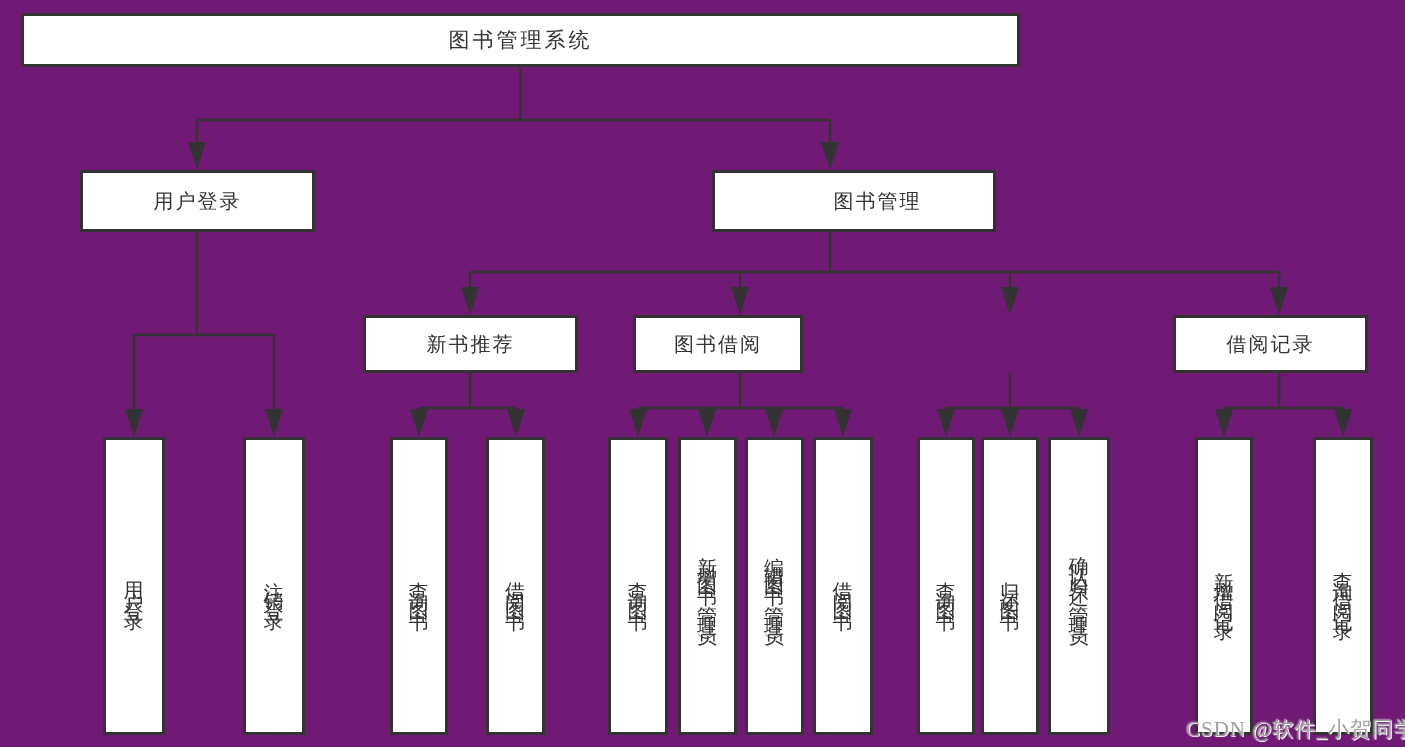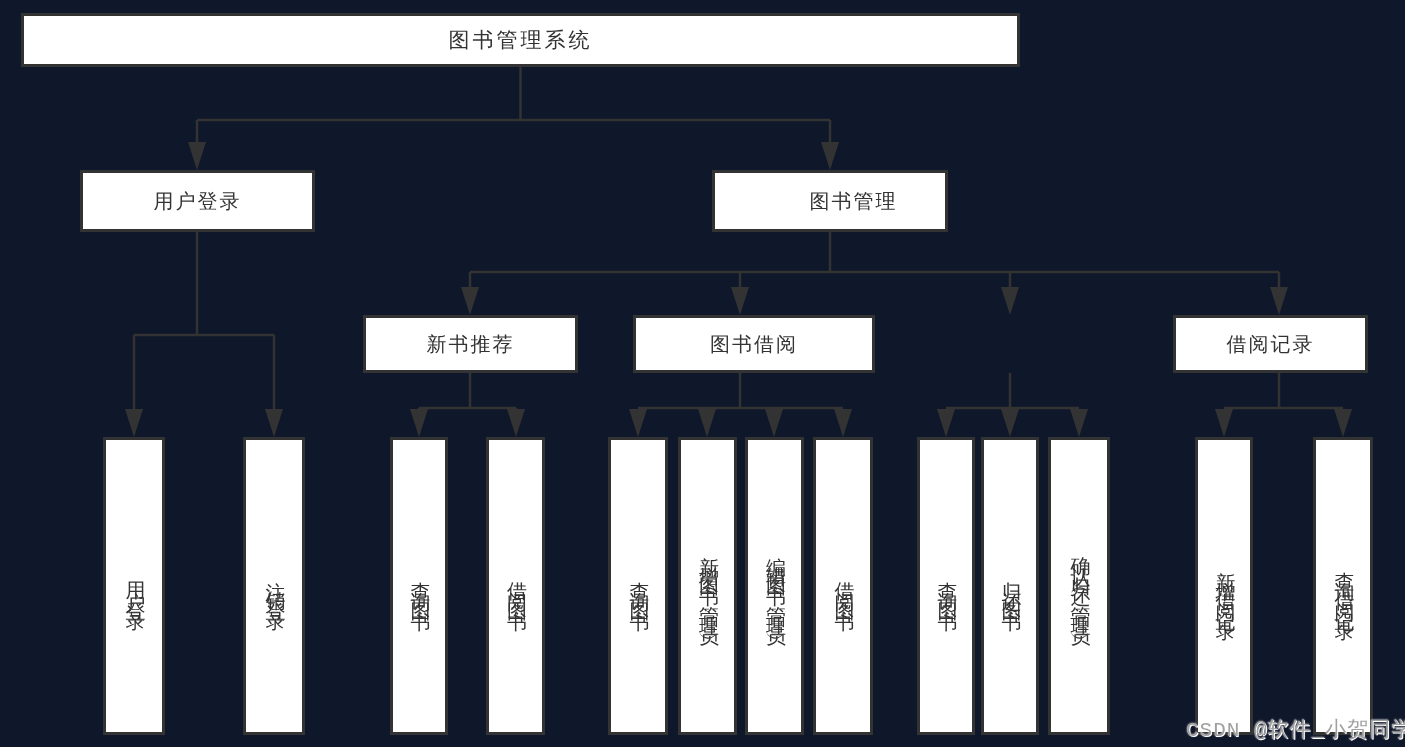--- a/index.html
+++ b/index.html
@@ -1,21 +1,21 @@
 <!DOCTYPE html>
 <html><head>
 <meta charset="utf-8">
 <style>
   html, body { margin: 0; padding: 0; background: #ffffff; }
   .canvas {
     position: relative;
     width: 1405px;
     height: 747px;
-    background: #0f172a;
-    font-family: Liberation Mono, monospace;
+    background: #701a75;
+    font-family: Liberation Serif, serif;
     color: #333333;
     overflow: hidden;
   }
   .connector-layer {
     position: absolute;
     left: 0; top: 0;
     width: 1405px; height: 747px;
     z-index: 0;
   }
   .connector-layer path { stroke: #333333; stroke-width: 2.5; fill: none; }
@@ -105,28 +105,28 @@
     </g>
   </svg>
 
   <div class="box root-box">
     <span>图书管理系统</span>
   </div>
 
   <div class="box l2-box" style="left:80px; width:235px;">
     <span>用户登录</span>
   </div>
-  <div class="box l2-box" style="left:712px; width:236px;padding-left:47px;">
+  <div class="box l2-box" style="left:712px; width:284px;padding-left:47px;">
     <span>图书管理</span>
   </div>
 
   <div class="box l3-box" style="left:363px; width:215px;">
     <span>新书推荐</span>
   </div>
-  <div class="box l3-box" style="left:633px; width:242px;">
+  <div class="box l3-box" style="left:633px; width:170px;">
     <span>图书借阅</span>
   </div>
   <div class="box l3-box" style="left:1173px; width:195px;">
     <span>借阅记录</span>
   </div>
 
   <div class="box leaf" style="left:103px; width:62px;">
     <span class="vtext">用户登录</span>
   </div>
   <div class="box leaf" style="left:243px; width:62px;">

